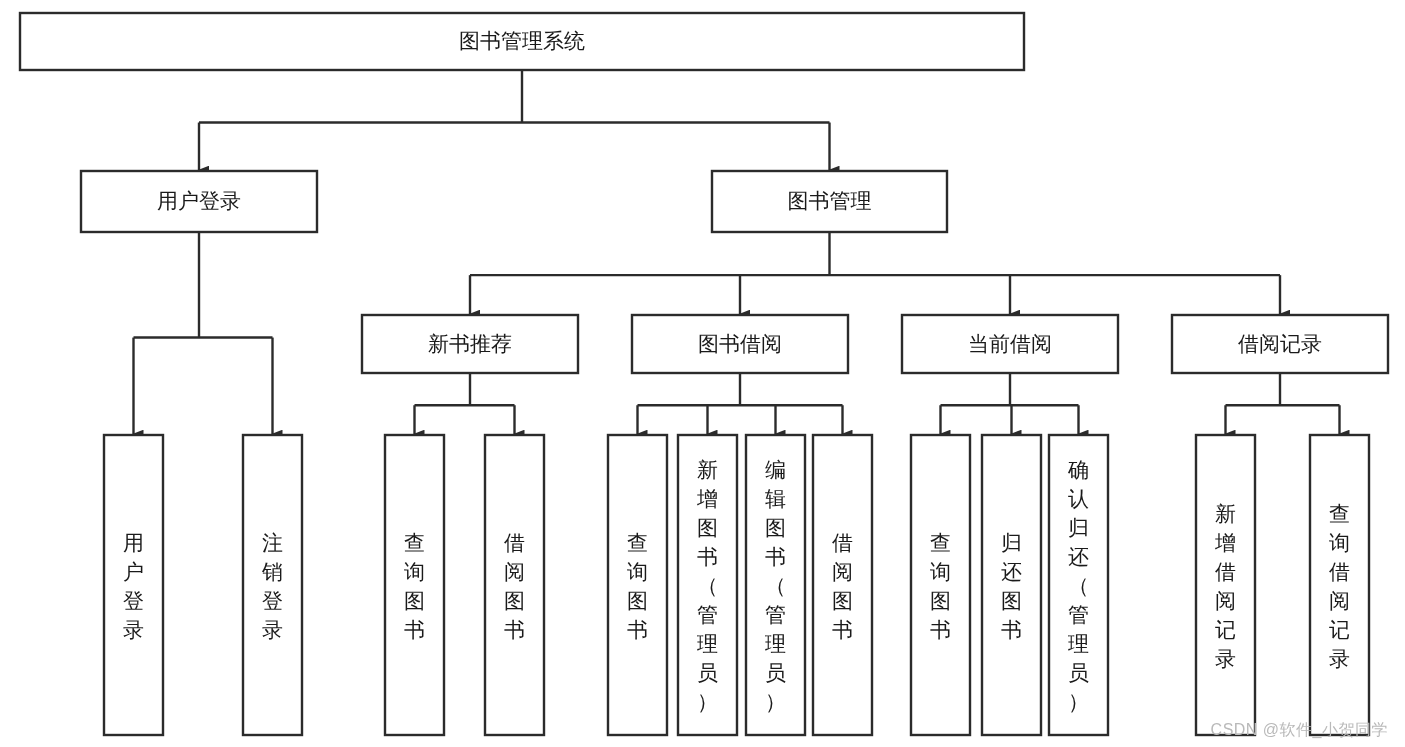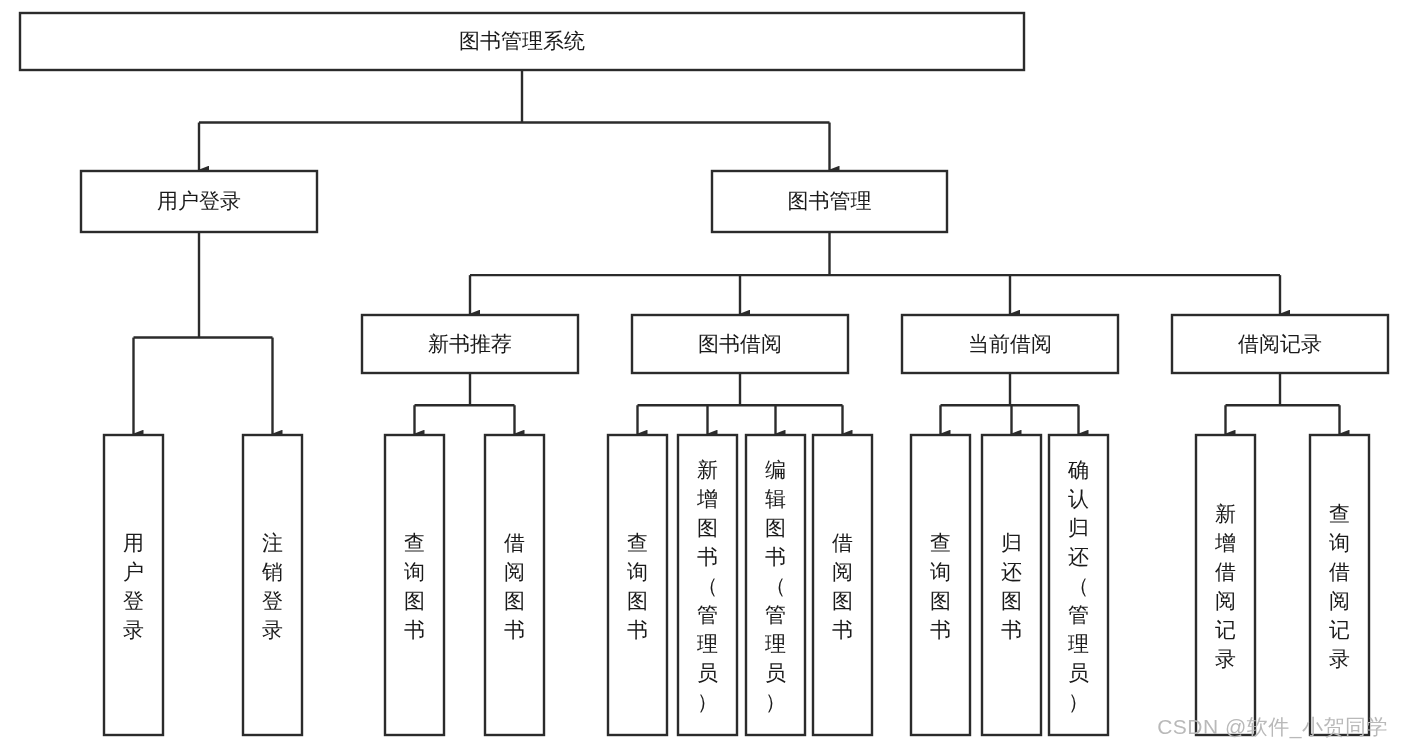--- a/index.html
+++ b/index.html
@@ -50,21 +50,21 @@
     font-family: "Liberation Sans", sans-serif;
     font-size: 21px;
     fill: #1a1a1a;
     text-anchor: middle;
   }
   .watermark {
     position: absolute;
     right: 12px;
     bottom: 6px;
     font-family: "Liberation Sans", sans-serif;
-    font-size: 21px;
+    font-size: 16px;
     color: #b9b9b9;
     letter-spacing: 0.5px;
     white-space: nowrap;
     user-select: none;
   }
 </style>
 </head>
 <body>
 
 <div id="diagram-root">

